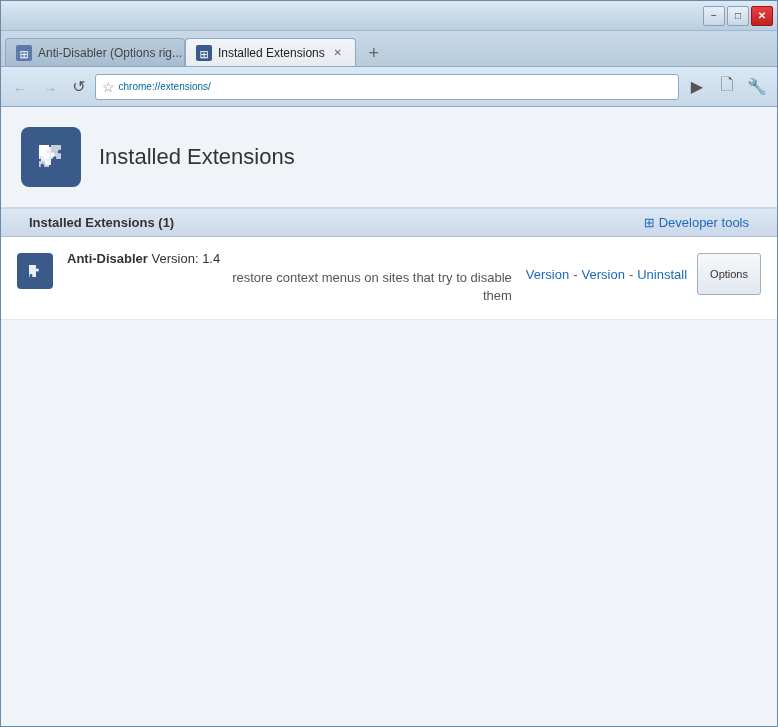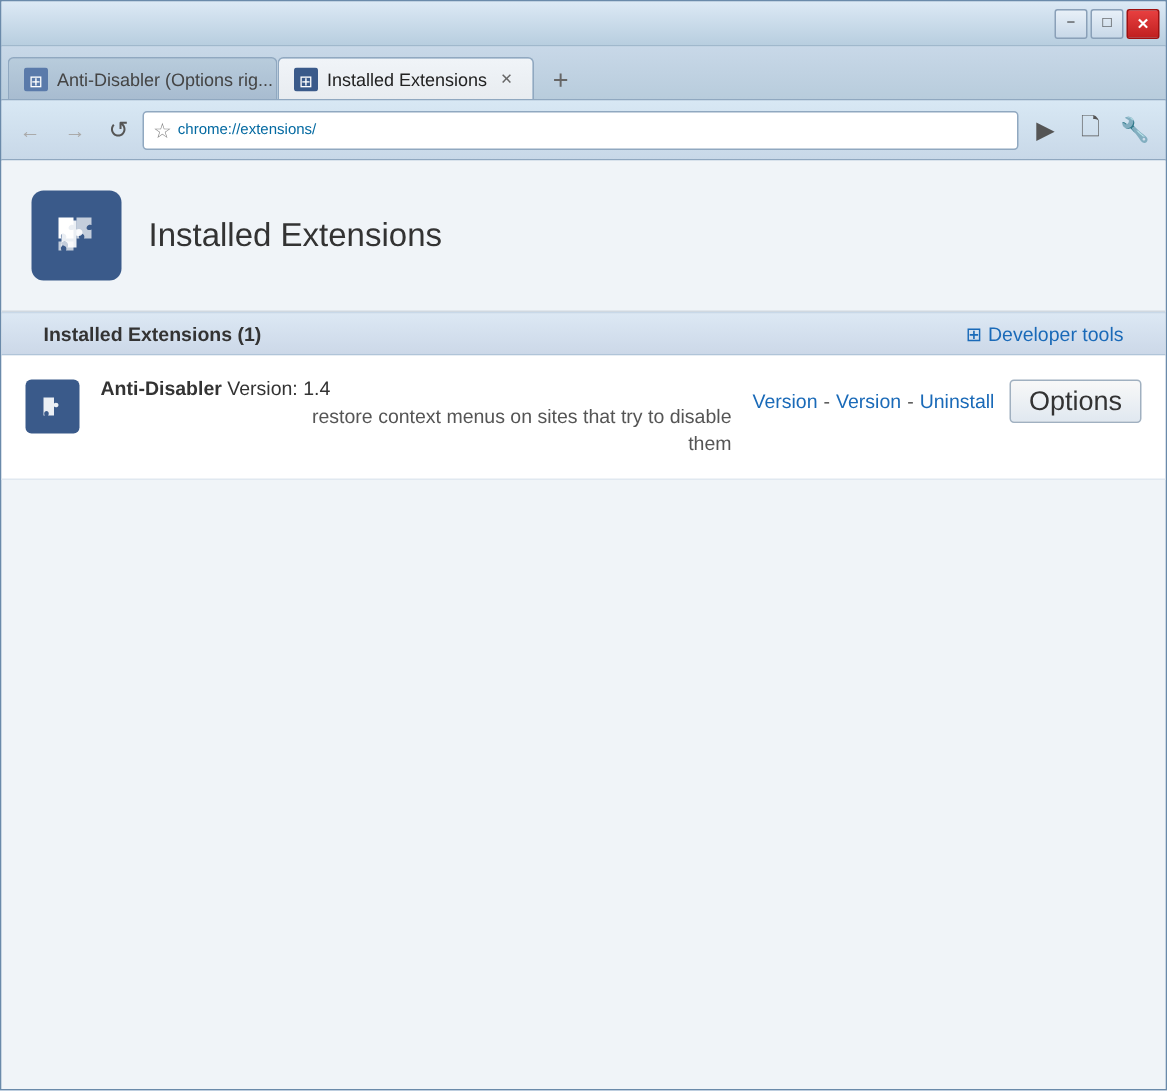--- a/index.html
+++ b/index.html
@@ -297,26 +297,26 @@
       font-size: 13px;
       cursor: pointer;
     }
     .ext-separator {
       color: #555;
       margin: 0 4px;
       font-size: 13px;
     }
     .options-btn {
       margin-left: 10px;
-      padding: 3px 12px;
+      padding: 14px 12px;
       background: linear-gradient(to bottom, #f8f8f8, #e0e8f0);
       border: 1px solid #a0b0c0;
       border-radius: 3px;
       cursor: pointer;
-      font-size: 18px;
+      font-size: 11px;
       color: #333;
     }
 
     
     .puzzle-svg {
       width: 40px;
       height: 40px;
     }
     .puzzle-svg-small {
       width: 24px;

